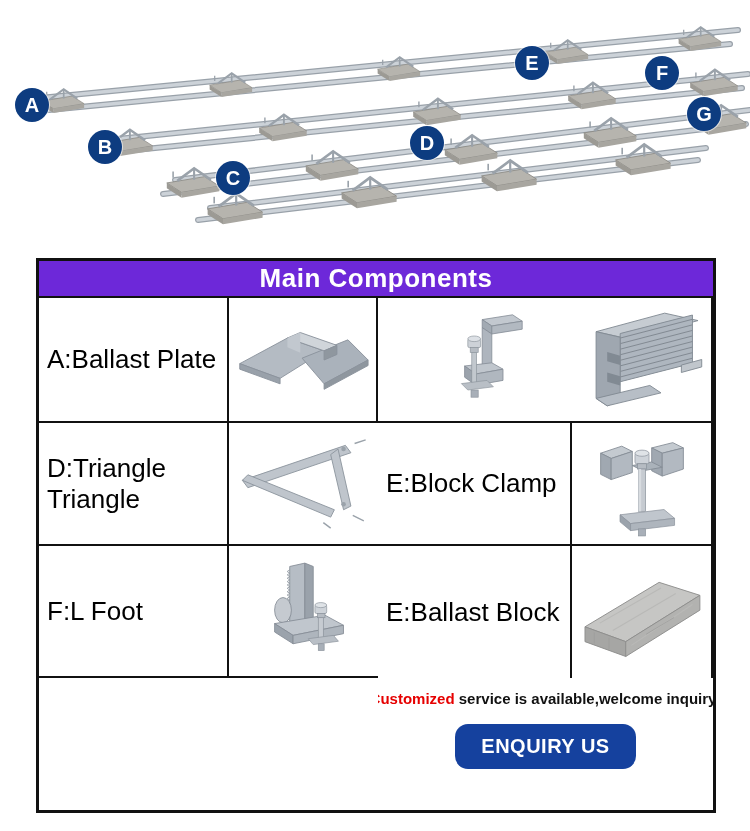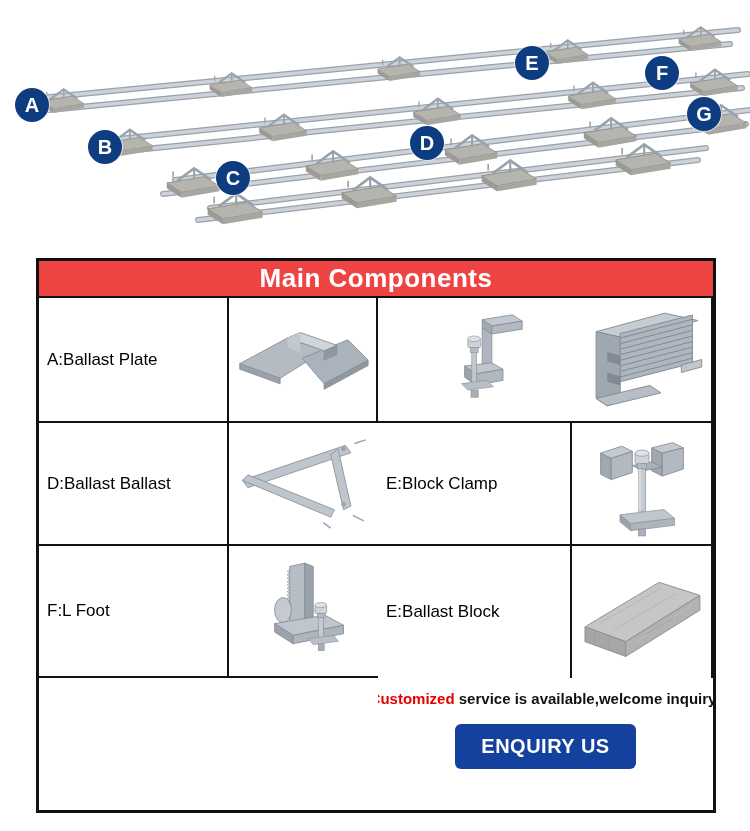--- a/index.html
+++ b/index.html
@@ -31,39 +31,39 @@
     display:grid;box-sizing:border-box;
     grid-template-columns:190px 149px 194px 141px;
     grid-template-rows:37px 125px 123px 132px 132px;
     border:3px solid #111111;background:#ffffff;
   }
   .cell{border-right:2px solid #111111;border-bottom:2px solid #111111;
     display:flex;align-items:center;overflow:hidden;background:#ffffff;}
   .cell.last-col{border-right:none;}
   .cell.last-row{border-bottom:none;}
   .thead{
-    grid-column:1 / -1;background:#ef4444;color:#ffffff;
+    grid-column:1 / -1;background:#6d28d9;color:#ffffff;
     display:flex;align-items:center;justify-content:center;
     font-weight:bold;font-size:26px;letter-spacing:.5px;
     border-bottom:2px solid #111111;
   }
-  .label-cell{padding-left:8px;font-size:17px;color:#000000;}
+  .label-cell{padding-left:8px;font-size:26px;color:#000000;}
   .img-cell{justify-content:center;}
   .img-cell svg{display:block;}
 
   .promo-cell{
     grid-column:3 / 5;flex-direction:column;justify-content:flex-start;
     align-items:center;
   }
   .promo-line{margin-top:12px;font-size:15px;font-weight:600;color:#111111;white-space:nowrap;}
   .promo-line .hl{color:#e60000;}
   .enquiry-btn{
     margin-top:17px;background:#15419e;color:#ffffff;border:none;cursor:pointer;
     font-family:"Liberation Sans", sans-serif;font-weight:bold;font-size:20px;
-    letter-spacing:.5px;padding:11px 26px;border-radius:6px;
+    letter-spacing:.5px;padding:11px 26px;border-radius:13px;
   }
 </style>
 </head>
 <body>
 
 <div class="diagram">
   <svg width="750" height="245" viewBox="0 0 750 245">
     <defs>
       <g id="slp">
         <polygon points="-24,-1 12,-7 26,2 -10,8" fill="#b6b4ae" stroke="#8c8a84" stroke-width="0.8"></polygon>
@@ -200,21 +200,21 @@
       </g>
       <g stroke="#828a93" stroke-width="1">
         <polygon points="26,30 52,36 52,104 38,110 26,102" fill="#9fa7b0"></polygon>
         <polygon points="38,52 52,56 52,66 38,62" fill="#818a93" stroke="none"></polygon>
         <polygon points="38,74 52,78 52,88 38,84" fill="#818a93" stroke="none"></polygon>
         <polygon points="26,102 38,110 96,96 84,88" fill="#b7bec6"></polygon>
         <polygon points="118,66 140,60 140,68 118,74" fill="#c0c6cc"></polygon>
       </g>
     </svg>
   </div>
-  <div class="cell label-cell">D:Ballast Ballast</div>
+  <div class="cell label-cell">D:Triangle Triangle</div>
   <div class="cell img-cell last-col">
     <svg width="138" height="112" viewBox="0 0 150 120">
       <g stroke="#8d959e" stroke-width="1" fill="#bfc5cc">
         <polygon points="8,56 120,18 126,26 14,64"></polygon>
         <polygon points="8,56 104,96 108,88 14,50"></polygon>
         <polygon points="112,22 126,84 118,88 104,28"></polygon>
       </g>
       <g stroke="#9aa2aa" stroke-width="1.5">
         <line x1="130" y1="16" x2="142" y2="12"></line>
         <line x1="128" y1="94" x2="140" y2="100"></line>

